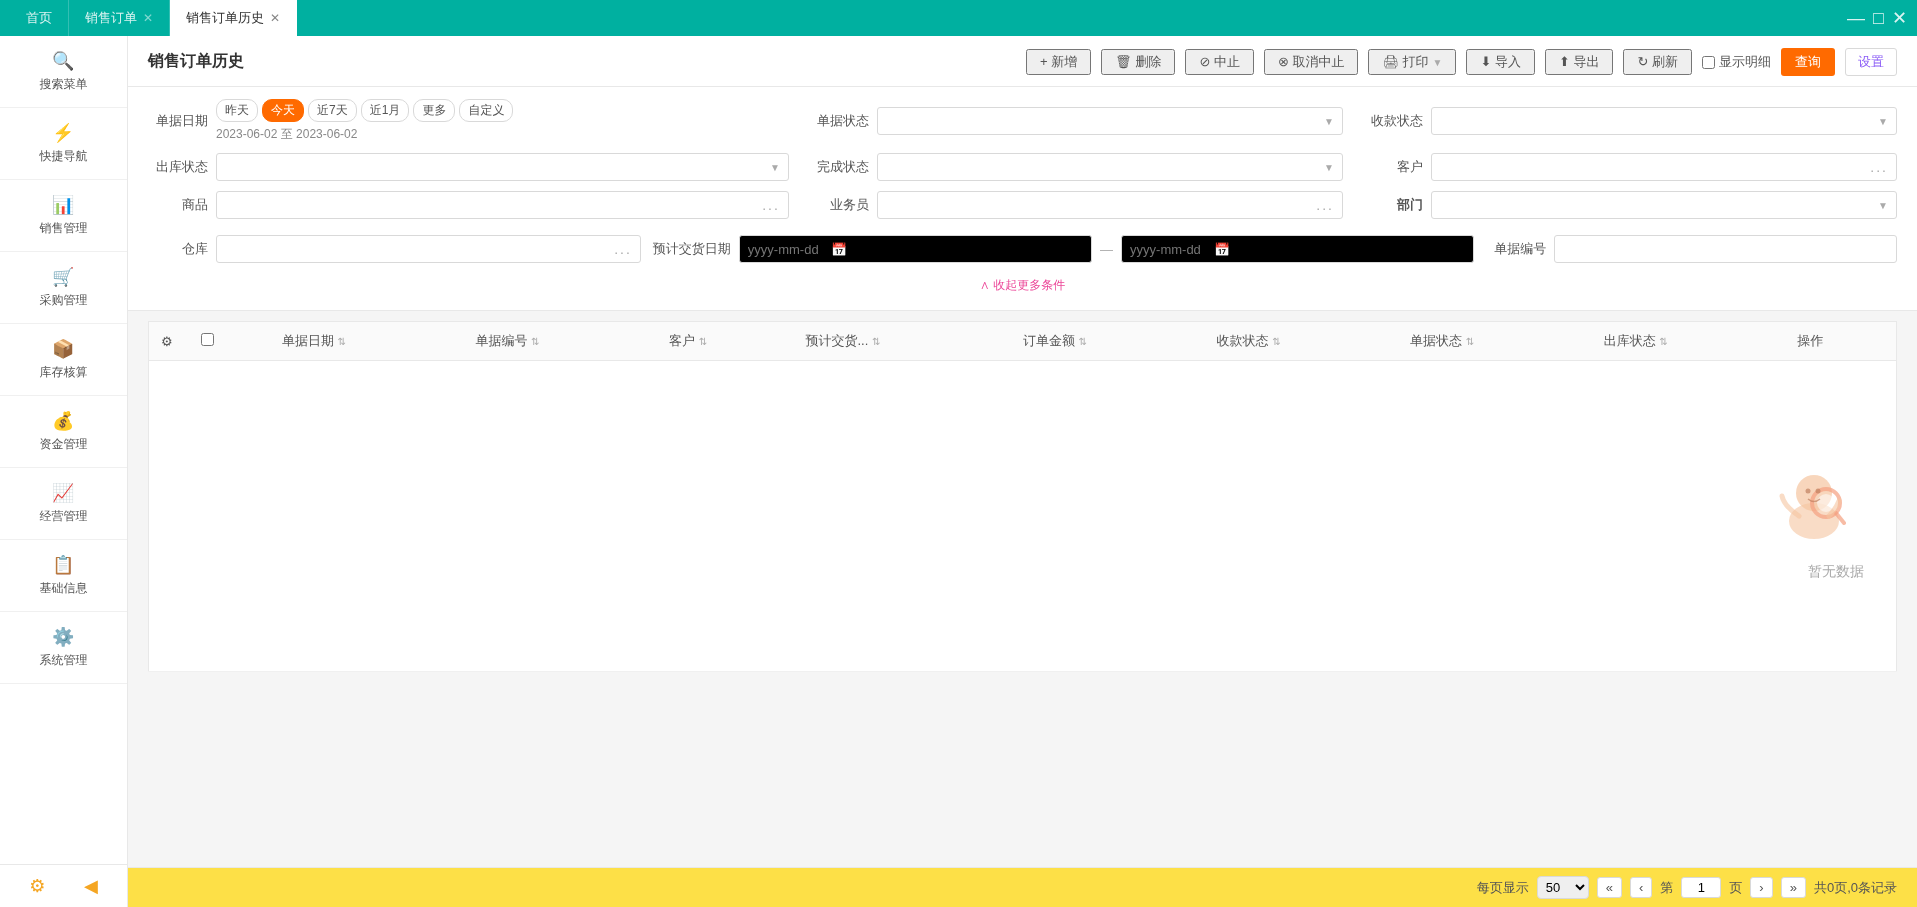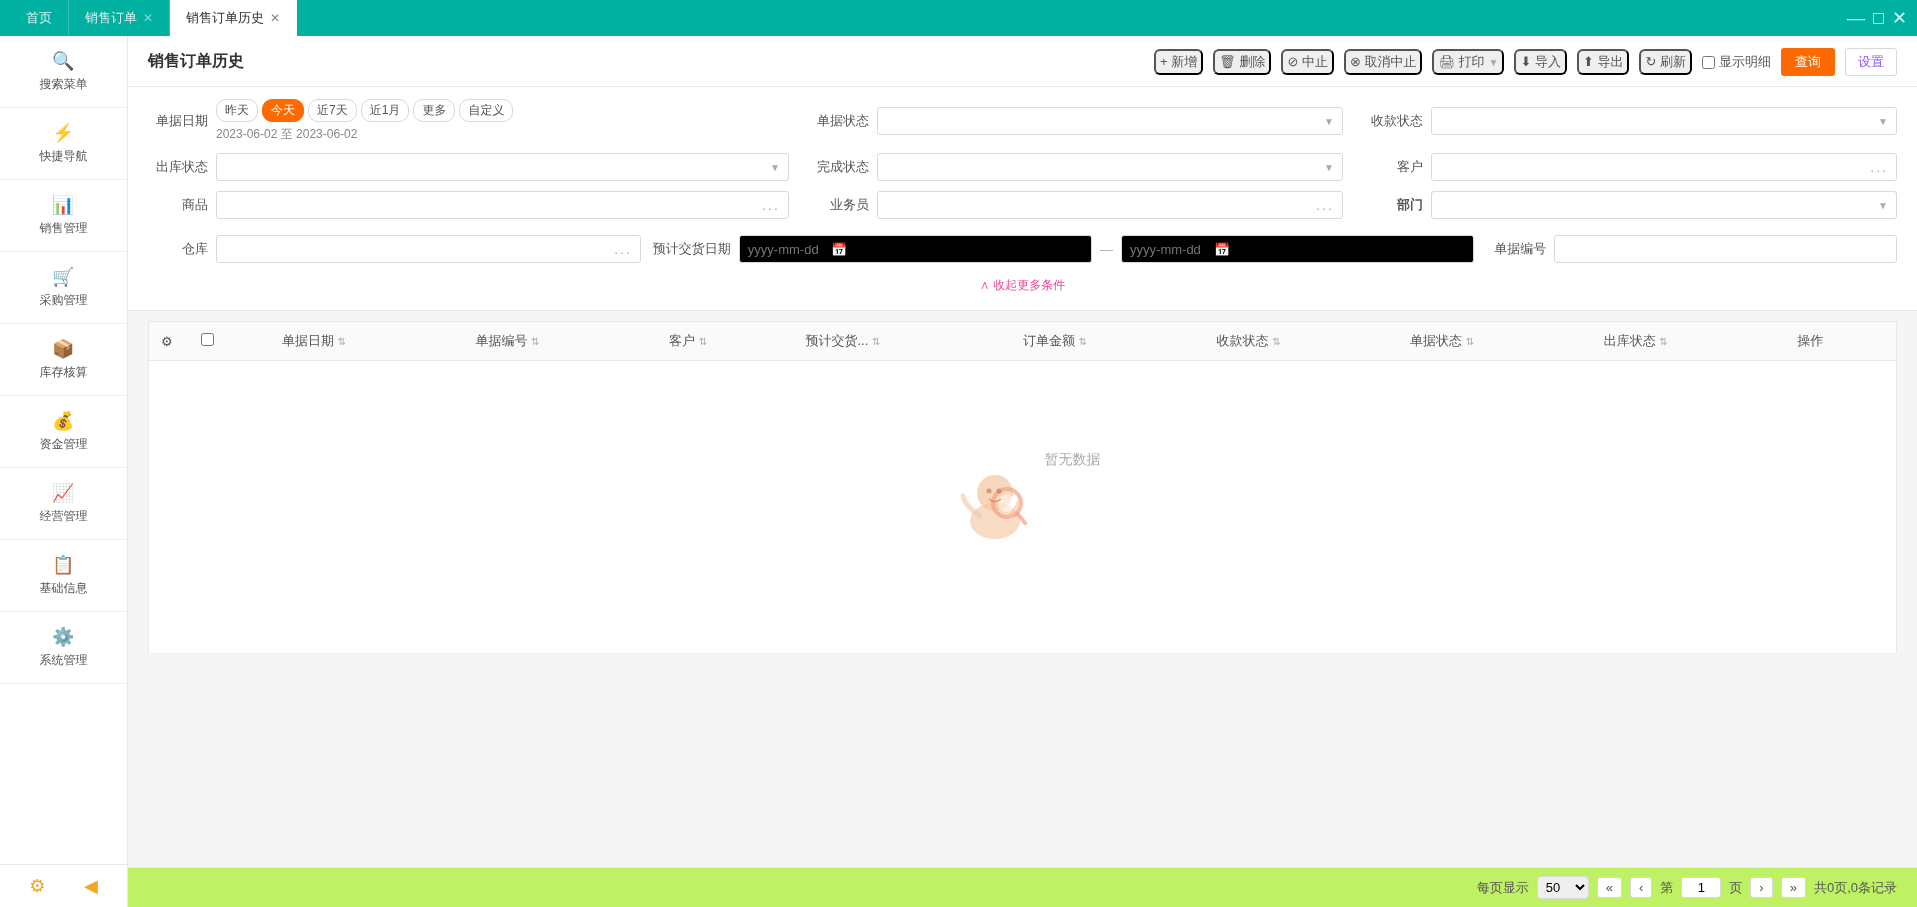--- a/index.html
+++ b/index.html
@@ -24,21 +24,21 @@
     .sidebar-bottom { margin-top: auto; display: flex; align-items: center; justify-content: space-around; padding: 10px; border-top: 1px solid #e8e8e8; }
     .sidebar-bottom-icon { font-size: 18px; color: #f5a623; cursor: pointer; }
 
     
     .content { flex: 1; display: flex; flex-direction: column; overflow: hidden; background: #f5f5f5; }
 
     
     .page-title-bar { background: #fff; padding: 12px 20px 0; border-bottom: 1px solid #e8e8e8; display: flex; align-items: center; justify-content: space-between; }
     .page-title { font-size: 16px; font-weight: 600; color: #333; padding-bottom: 12px; }
     .toolbar { display: flex; align-items: center; gap: 10px; padding-bottom: 10px; flex-wrap: wrap; }
-    .toolbar-btn { display: flex; align-items: center; gap: 4px; cursor: pointer; color: #555; font-size: 13px; padding: 2px 4px; border-radius: 6px; }
+    .toolbar-btn { display: flex; align-items: center; gap: 4px; cursor: pointer; color: #555; font-size: 13px; padding: 2px 12px; }
     .toolbar-btn-primary { background: #ff6a00; color: #fff; border: none; padding: 5px 14px; border-radius: 3px; cursor: pointer; font-size: 13px; }
     .toolbar-btn-secondary { background: #fff; color: #8b5cf6; border: 1px solid #d9d9d9; padding: 4px 12px; border-radius: 3px; cursor: pointer; font-size: 13px; }
     .display-toggle { display: flex; align-items: center; gap: 4px; font-size: 13px; color: #555; }
     .display-toggle input[type=checkbox] { cursor: pointer; }
 
     
     .filter-section { background: #fff; padding: 12px 20px; border-bottom: 1px solid #e8e8e8; }
     .filter-row { display: flex; align-items: center; gap: 0; margin-bottom: 10px; flex-wrap: wrap; }
     .filter-item { display: flex; align-items: center; gap: 8px; flex: 1; min-width: 300px; }
     .filter-label { color: #555; font-size: 13px; white-space: nowrap; min-width: 60px; text-align: right; }
@@ -55,26 +55,26 @@
     .date-dash { color: #aaa; }
 
     .collapse-bar { display: flex; align-items: center; justify-content: center; padding: 4px 0; cursor: pointer; color: #ec4899; font-size: 12px; gap: 4px; }
 
     
     .table-section { flex: 1; overflow: auto; padding: 10px 20px; }
     .data-table { width: 100%; background: #fff; border-collapse: collapse; border: 1px solid #e8e8e8; border-radius: 3px; }
     .data-table th { background: #fafafa; padding: 10px 12px; text-align: left; font-weight: normal; color: #555; border-bottom: 1px solid #e8e8e8; white-space: nowrap; font-size: 13px; }
     .data-table th .sort-icon { color: #aaa; font-size: 10px; cursor: pointer; }
     .data-table td { padding: 10px 12px; border-bottom: 1px solid #f0f0f0; font-size: 13px; }
-    .empty-state { display: flex; align-items: flex-start; justify-content: center; padding: 80px 20px; }
+    .empty-state { display: flex; flex-direction: column; align-items: flex-end; justify-content: center; padding: 80px 20px; }
     .empty-text { color: #aaa; font-size: 14px; }
     .settings-icon-cell { width: 40px; text-align: center; color: #aaa; cursor: pointer; }
 
     
-    .pagination-bar { background: #bef264; border-top: 1px solid #e8e8e8; padding: 8px 20px; display: flex; align-items: center; justify-content: flex-end; gap: 8px; font-size: 13px; color: #555; flex-shrink: 0; }
+    .pagination-bar { background: #fde047; border-top: 1px solid #e8e8e8; padding: 8px 20px; display: flex; align-items: center; justify-content: flex-end; gap: 8px; font-size: 13px; color: #555; flex-shrink: 0; }
     .page-size-select { border: 1px solid #d9d9d9; border-radius: 4px; padding: 2px 4px; font-size: 13px; cursor: pointer; }
     .page-nav-btn { border: 1px solid #d9d9d9; background: #fff; border-radius: 3px; padding: 2px 8px; cursor: pointer; color: #555; font-size: 13px; }
     .page-nav-btn:disabled { color: #ccc; cursor: not-allowed; }
     .page-input { border: 1px solid #d9d9d9; border-radius: 3px; width: 40px; text-align: center; padding: 2px 4px; font-size: 13px; }
 
     
     .empty-illustration { width: 100px; height: 100px; position: relative; margin-bottom: 12px; }
     .empty-illustration-svg { width: 100%; height: 100%; }
     .filter-date-buttons { display: flex; gap: 4px; align-items: center; }
   </style>

